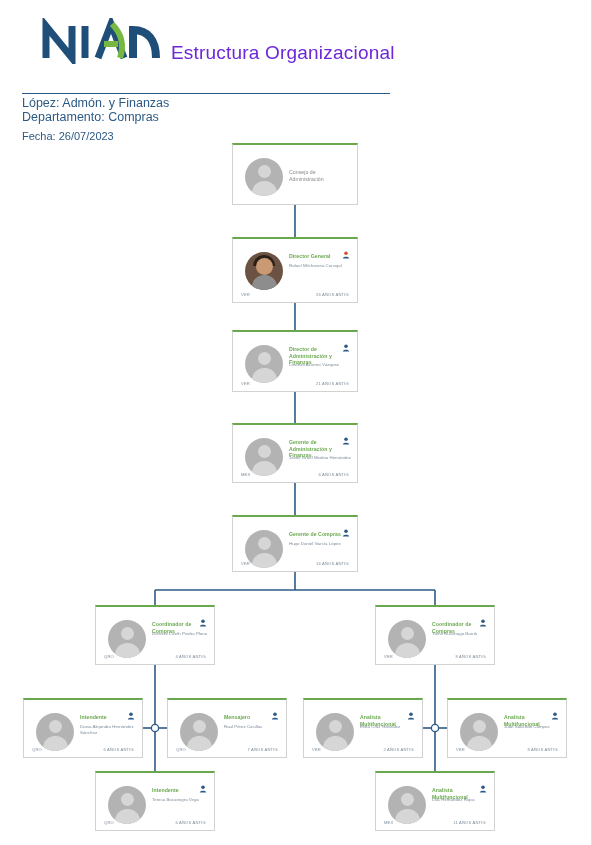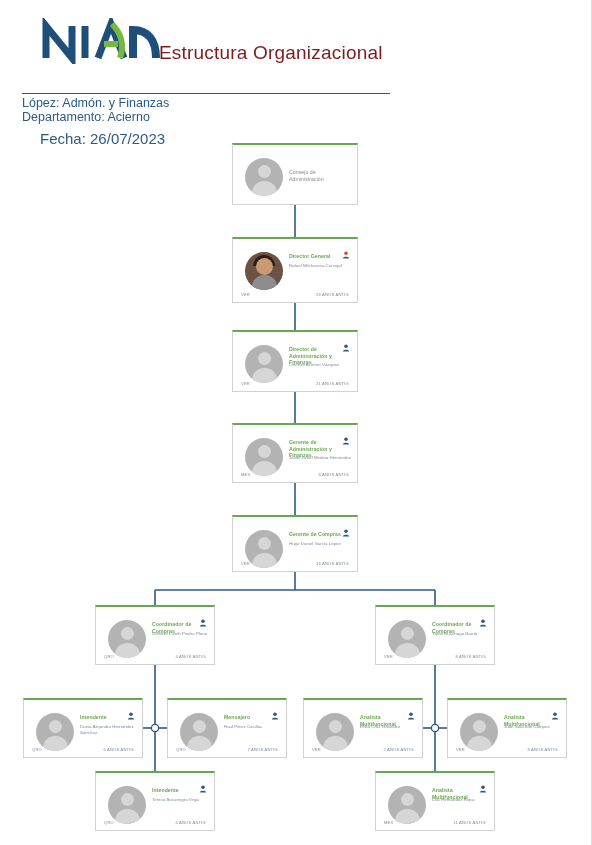--- a/index.html
+++ b/index.html
@@ -14,26 +14,26 @@
     background:#ffffff;
     border-right:1px solid #dedede;
     box-sizing:border-box;
     overflow:hidden;
   }
 
   
   #logo{position:absolute;left:38px;top:18px;width:126px;height:46px;overflow:hidden;}
   #title{
     position:absolute;left:159px;top:42px;
-    font-size:19px;color:#7f1d1d;letter-spacing:.2px;white-space:nowrap;
+    font-size:19px;color:#6d28d9;letter-spacing:.2px;white-space:nowrap;padding-left:12px;
   }
   #rule{position:absolute;left:22px;top:93px;width:368px;height:0;border-top:1.4px solid #2c5a86;}
   #meta{position:absolute;left:22px;top:97px;color:#2c5a86;}
   #meta .big{font-size:12.5px;line-height:13.5px;white-space:nowrap;}
-  #meta .date{font-size:15px;margin-top:6px;color:#2c5a86;white-space:nowrap;margin-left:18px;}
+  #meta .date{font-size:11px;margin-top:6px;color:#2c5a86;white-space:nowrap;}
 
   
   #chart{position:absolute;left:0;top:0;width:592px;height:845px;}
   #wires{position:absolute;left:0;top:0;width:592px;height:845px;pointer-events:none;}
 
   
   .node{
     position:absolute;box-sizing:border-box;
     background:#ffffff;
     border:1px solid #d2d2d2;
@@ -76,21 +76,21 @@
       <path d="M60 40 L73 6 L86 40" fill="none" stroke="#1f4e79" stroke-width="7"></path>
       <path d="M74 6 C84 16, 86 28, 82 40" fill="none" stroke="#77b843" stroke-width="6"></path>
       <path d="M95 40 L95 12 C110 12, 118 22, 118 40" fill="none" stroke="#1f4e79" stroke-width="8"></path>
       <path d="M66 26 L80 26" stroke="#77b843" stroke-width="6"></path>
     </svg>
   </div>
   <div id="title">Estructura Organizacional</div>
   <div id="rule"></div>
   <div id="meta">
     <div class="big">López: Admón. y Finanzas</div>
-    <div class="big">Departamento: Acierno</div>
+    <div class="big">Departamento: Compras</div>
     <div class="date">Fecha: 26/07/2023</div>
   </div>
 
   <div id="chart">
     <svg id="wires">
       <g stroke="#2c5a86" stroke-width="1.6" fill="none">
         <line x1="295" y1="205" x2="295" y2="237"></line>
         <line x1="295" y1="303" x2="295" y2="330"></line>
         <line x1="295" y1="392" x2="295" y2="423"></line>
         <line x1="295" y1="483" x2="295" y2="515"></line>

